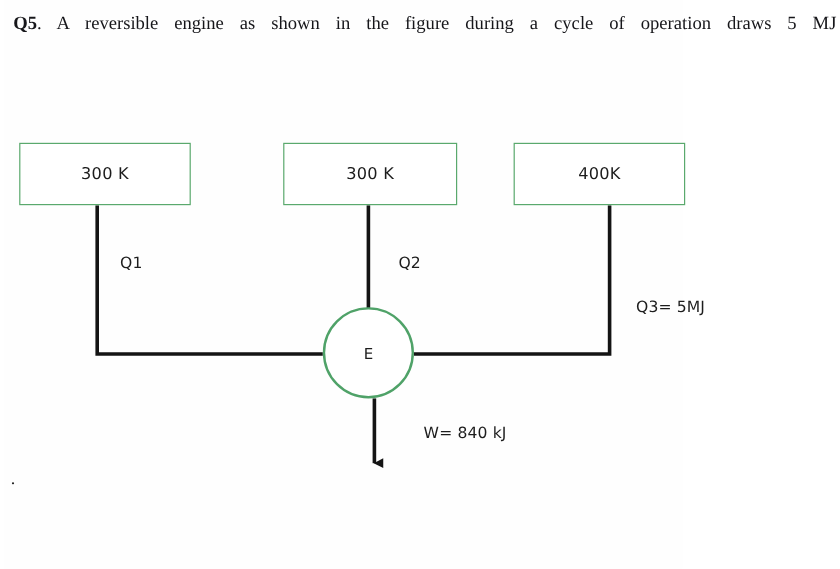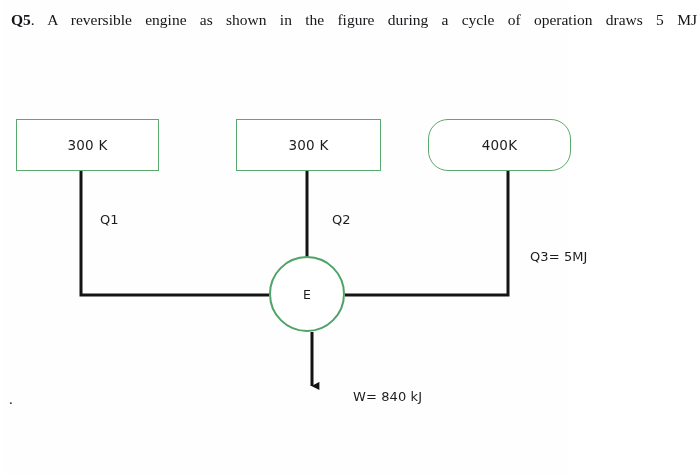--- a/index.html
+++ b/index.html
@@ -66,21 +66,21 @@
     display: flex;
     align-items: center;
     justify-content: center;
     font-family: "DejaVu Sans", sans-serif;
     font-size: 13.5px;
     color: #1c1c1c;
     letter-spacing: 0.2px;
   }
   #box-200 { left: 13px;  top: 119px; width: 143px; height: 52px; }
   #box-300 { left: 233px; top: 119px; width: 145px; height: 52px; }
-  #box-400 { left: 425px; top: 119px; width: 143px; height: 52px; border-radius: 20px; }
+  #box-400 { left: 425px; top: 119px; width: 143px; height: 52px; }
 
   .engine-circle {
     position: absolute;
     left: 266px;
     top: 256px;
     width: 76px;
     height: 76px;
     box-sizing: border-box;
     border: 2px solid #4fa268;
     border-radius: 50%;
@@ -97,21 +97,21 @@
     position: absolute;
     font-family: "DejaVu Sans", sans-serif;
     font-size: 13px;
     color: #1d1d1d;
     white-space: nowrap;
     letter-spacing: 0.1px;
   }
   #label-q1 { left: 97px;  top: 212px; }
   #label-q2 { left: 329px; top: 212px; }
   #label-q3 { left: 527px; top: 212px; margin-top: 37px; }
-  #label-w  { left: 350px; top: 354px; margin-top: 35px; }
+  #label-w  { left: 350px; top: 354px; }
 
   .stray-dot {
     position: absolute;
     left: 6px;
     top: 391px;
     font-family: "Liberation Serif", serif;
     font-size: 15px;
     color: #222;
   }
 </style>

